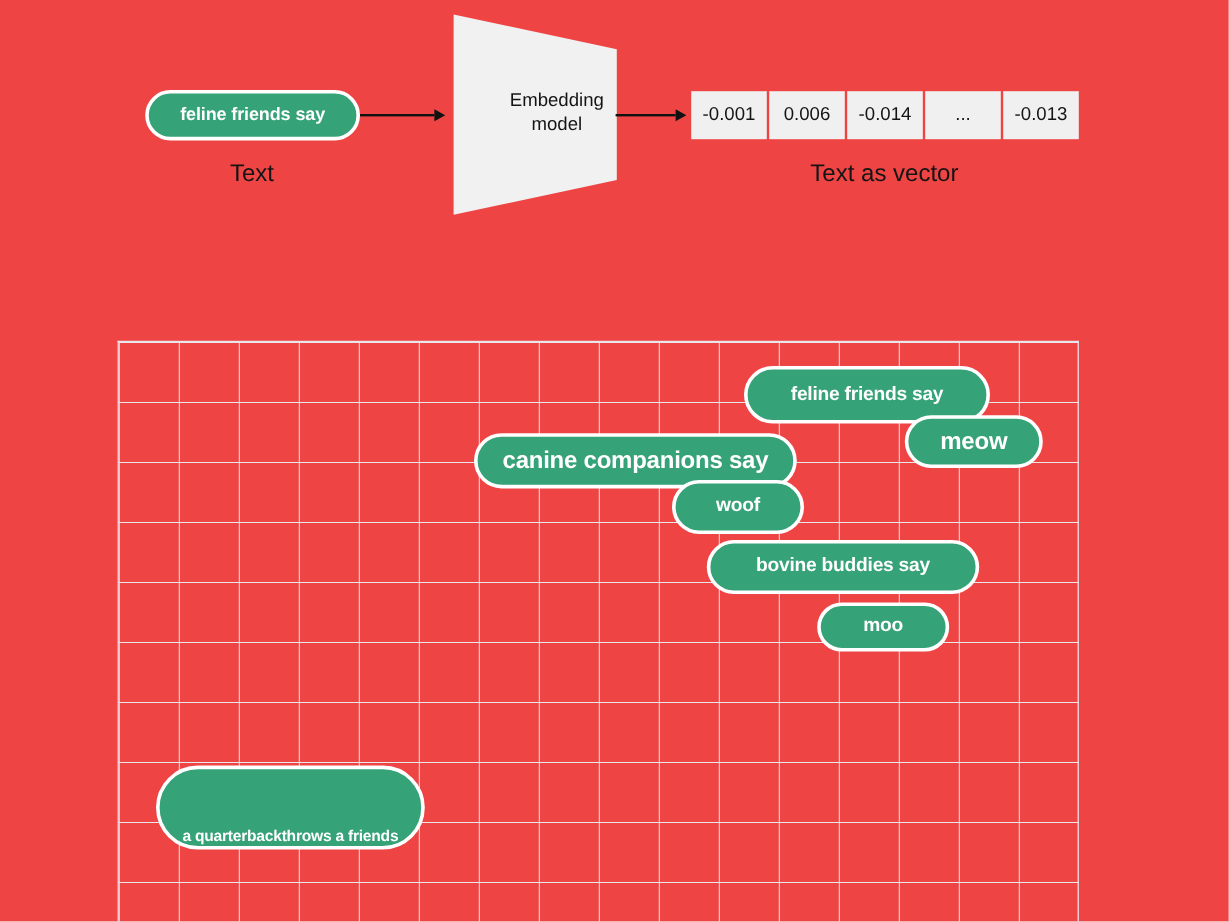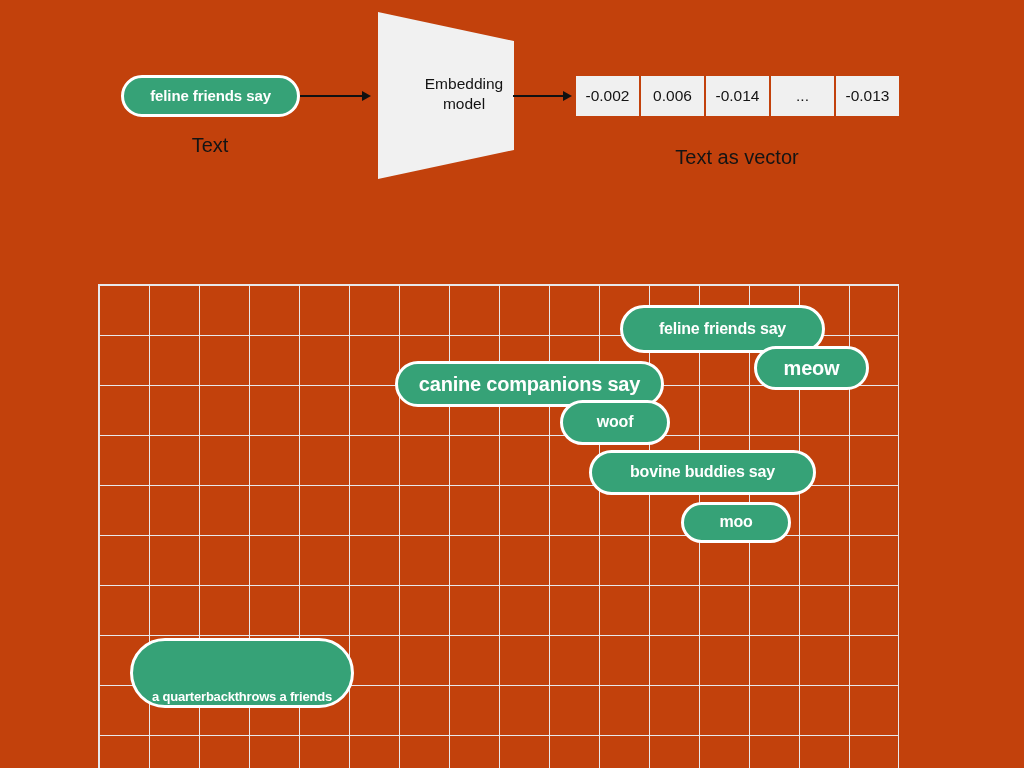--- a/index.html
+++ b/index.html
@@ -14,21 +14,21 @@
     overflow: hidden;
     font-family: "Liberation Sans", sans-serif;
     position: relative;
   }
 
   #stage {
     position: absolute;
     left: 0; top: 0;
     width: 1024px;
     height: 768px;
-    background: #c2410c;
+    background: #ef4444;
   }
 
   
   .pipeline { position: absolute; left: 0; top: 0; width: 1024px; height: 200px; }
 
   .pill {
     position: absolute;
     box-sizing: border-box;
     background: #36a277;
     border: 3px solid #ffffff;
@@ -110,21 +110,21 @@
     color: #141414;
   }
 
   .caption {
     position: absolute;
     font-size: 20px;
     color: #141414;
     text-align: center;
   }
   .caption-text   { left: 120px; top: 134px; width: 180px; }
-  .caption-vector { left: 637px; top: 146px; width: 200px; text-align: center; }
+  .caption-vector { left: 637px; top: 134px; width: 200px; text-align: center; }
 
   
   .scatter {
     position: absolute;
     left: 98px;
     top: 284px;
     width: 800px;
     height: 484px;
     background-image:
       linear-gradient(to right, #e8e8ec 1px, transparent 1px),
@@ -184,21 +184,21 @@
     </div>
     <div class="model-label">
       <div>Embedding</div>
       <div>model</div>
     </div>
 
     <div class="arrow-line arrow2-line"></div>
     <div class="arrow-head arrow2-head"></div>
 
     <div class="vector-row" id="vector-row">
-        <div class="vcell">-0.002</div>
+        <div class="vcell">-0.001</div>
         <div class="vcell">0.006</div>
         <div class="vcell">-0.014</div>
         <div class="vcell">...</div>
         <div class="vcell">-0.013</div>
       </div>
 
     <div class="caption caption-vector">Text as vector</div>
   </div>
 
   <div class="scatter"></div>

